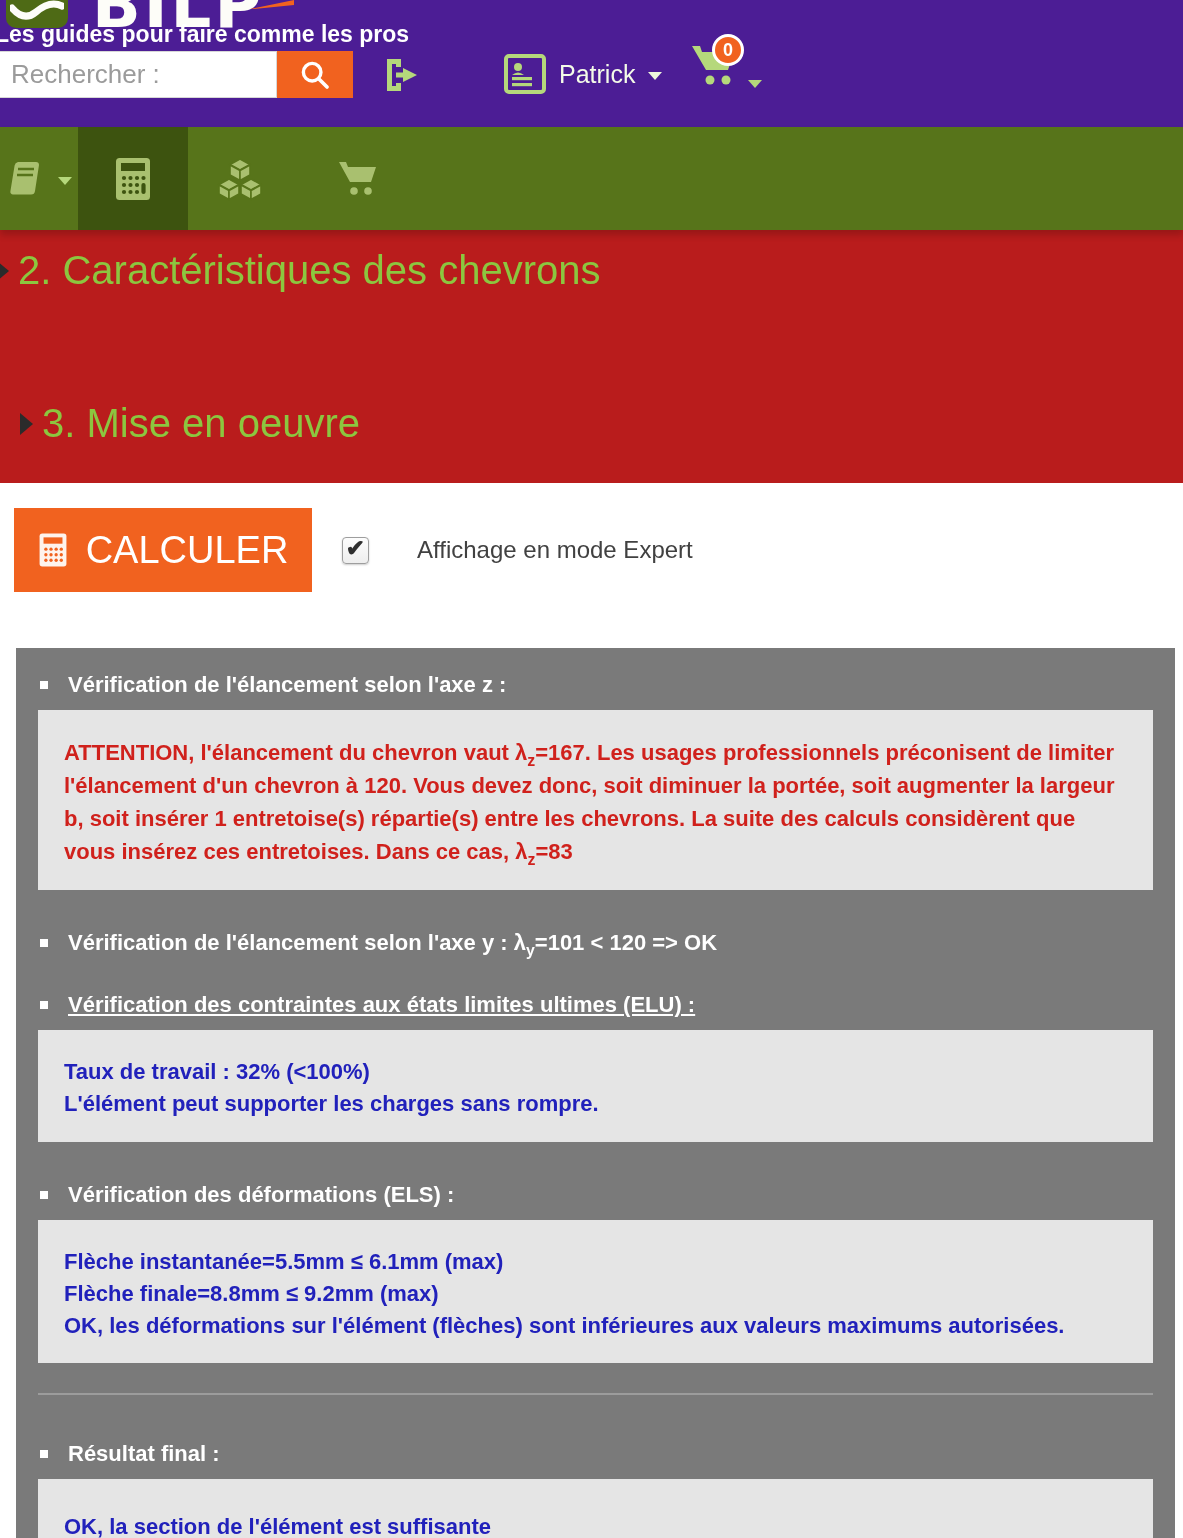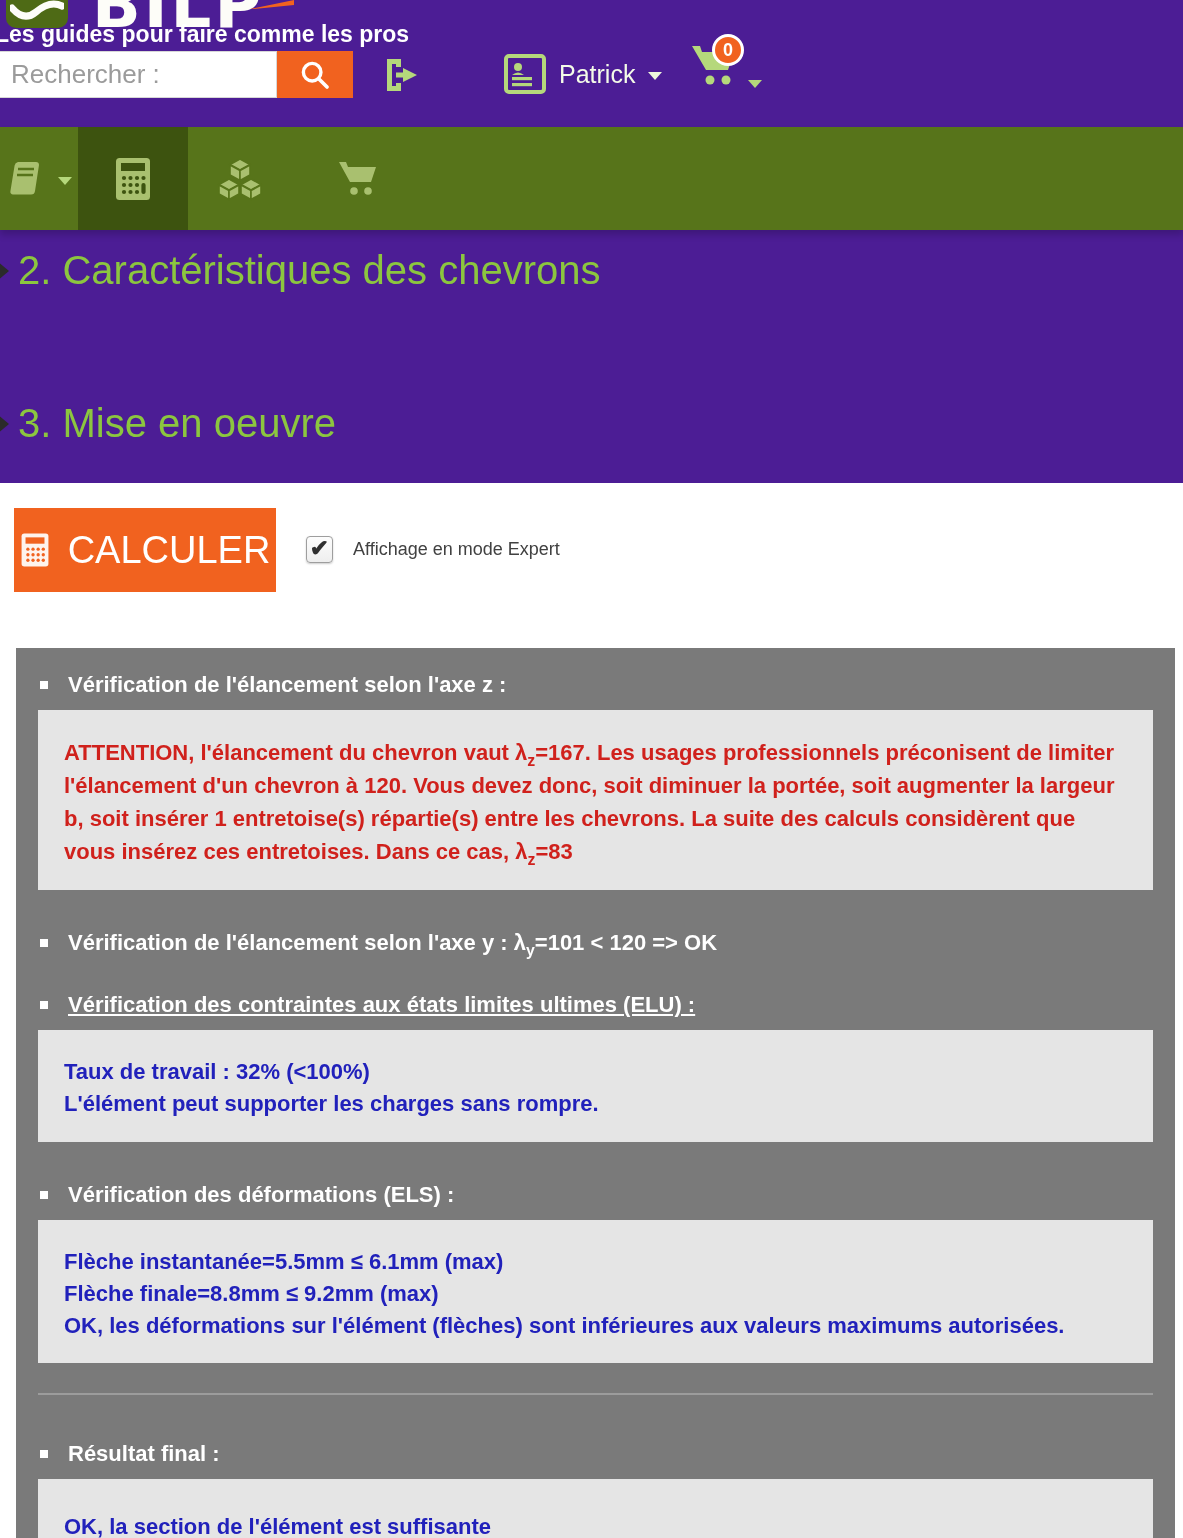--- a/index.html
+++ b/index.html
@@ -37,39 +37,39 @@
   .main-nav { position:relative; width:100%; height:103px; background:#57741a;
     box-shadow:0 5px 7px rgba(0,0,0,.18); }
   .nav-item { position:absolute; top:0; height:103px; display:flex; align-items:center; justify-content:center;
     gap:12px; cursor:pointer; }
   .nav-book { left:0; width:78px; }
   .nav-calc { left:78px; width:110px; background:#3d530f; }
   .nav-cubes { left:195px; width:90px; }
   .nav-cart { left:315px; width:90px; }
 
   
-  .headings-band { width:100%; height:253px; background:#4c1d95; padding-top:18px; }
+  .headings-band { width:100%; height:253px; background:#b91c1c; padding-top:18px; }
   .section-heading { display:flex; align-items:center; cursor:pointer; margin-bottom:0; }
-  .section-heading + .section-heading { margin-top:108px; }
+  .section-heading + .section-heading { margin-top:108px;padding-left:24px; }
   .heading-arrow { width:0; height:0; border-top:11px solid transparent; border-bottom:11px solid transparent;
     border-left:13px solid #2b2b2b; margin-left:-4px; margin-right:9px; }
   .heading-text { color:#8cc63f; font-size:40px; font-weight:400; }
 
   
   .actions-band { width:100%; height:165px; background:#fff; padding:25px 0 0 14px;
     display:flex; align-items:flex-start; }
-  .calc-btn { width:262px; height:84px; background:#f1621f; border:none; color:#fff;
+  .calc-btn { width:298px; height:84px; background:#f1621f; border:none; color:#fff;
     font-size:38px; font-family:"Liberation Sans",sans-serif; cursor:pointer;
     display:flex; align-items:center; justify-content:center; gap:18px; }
   .expert-wrap { display:flex; align-items:center; margin:28px 0 0 30px; gap:20px; }
   .expert-checkbox { width:27px; height:27px; border:1px solid #9e9e9e; border-radius:4px;
     background:linear-gradient(#fdfdfd,#eee); display:flex; align-items:center; justify-content:center;
     cursor:pointer; box-shadow:0 1px 2px rgba(0,0,0,.2); }
   .expert-checkbox span { color:#2f2f2f; font-size:23px; font-weight:bold; margin-top:-3px; }
-  .expert-label { color:#414141; font-size:18px; }
+  .expert-label { color:#414141; font-size:24px;margin-left:28px; }
 
   
   .results-panel { margin:0 8px 0 16px; background:#7a7a7a; padding:24px 0 22px 0; }
   .result-header { display:flex; align-items:flex-start; padding-left:24px; color:#fff;
     font-size:22px; font-weight:bold; }
   .result-header .bullet { width:8px; height:8px; background:#fff; margin-right:20px; flex:0 0 auto;
     align-self:center; }
   .result-box { background:#e5e5e5; margin:12px 22px 0 22px; padding:26px 28px 22px 26px; }
   .red-text { color:#d0211c; font-size:22px; font-weight:bold; line-height:1.5; }
   .blue-text { color:#2121bb; font-size:22px; font-weight:bold; line-height:1.45; }

